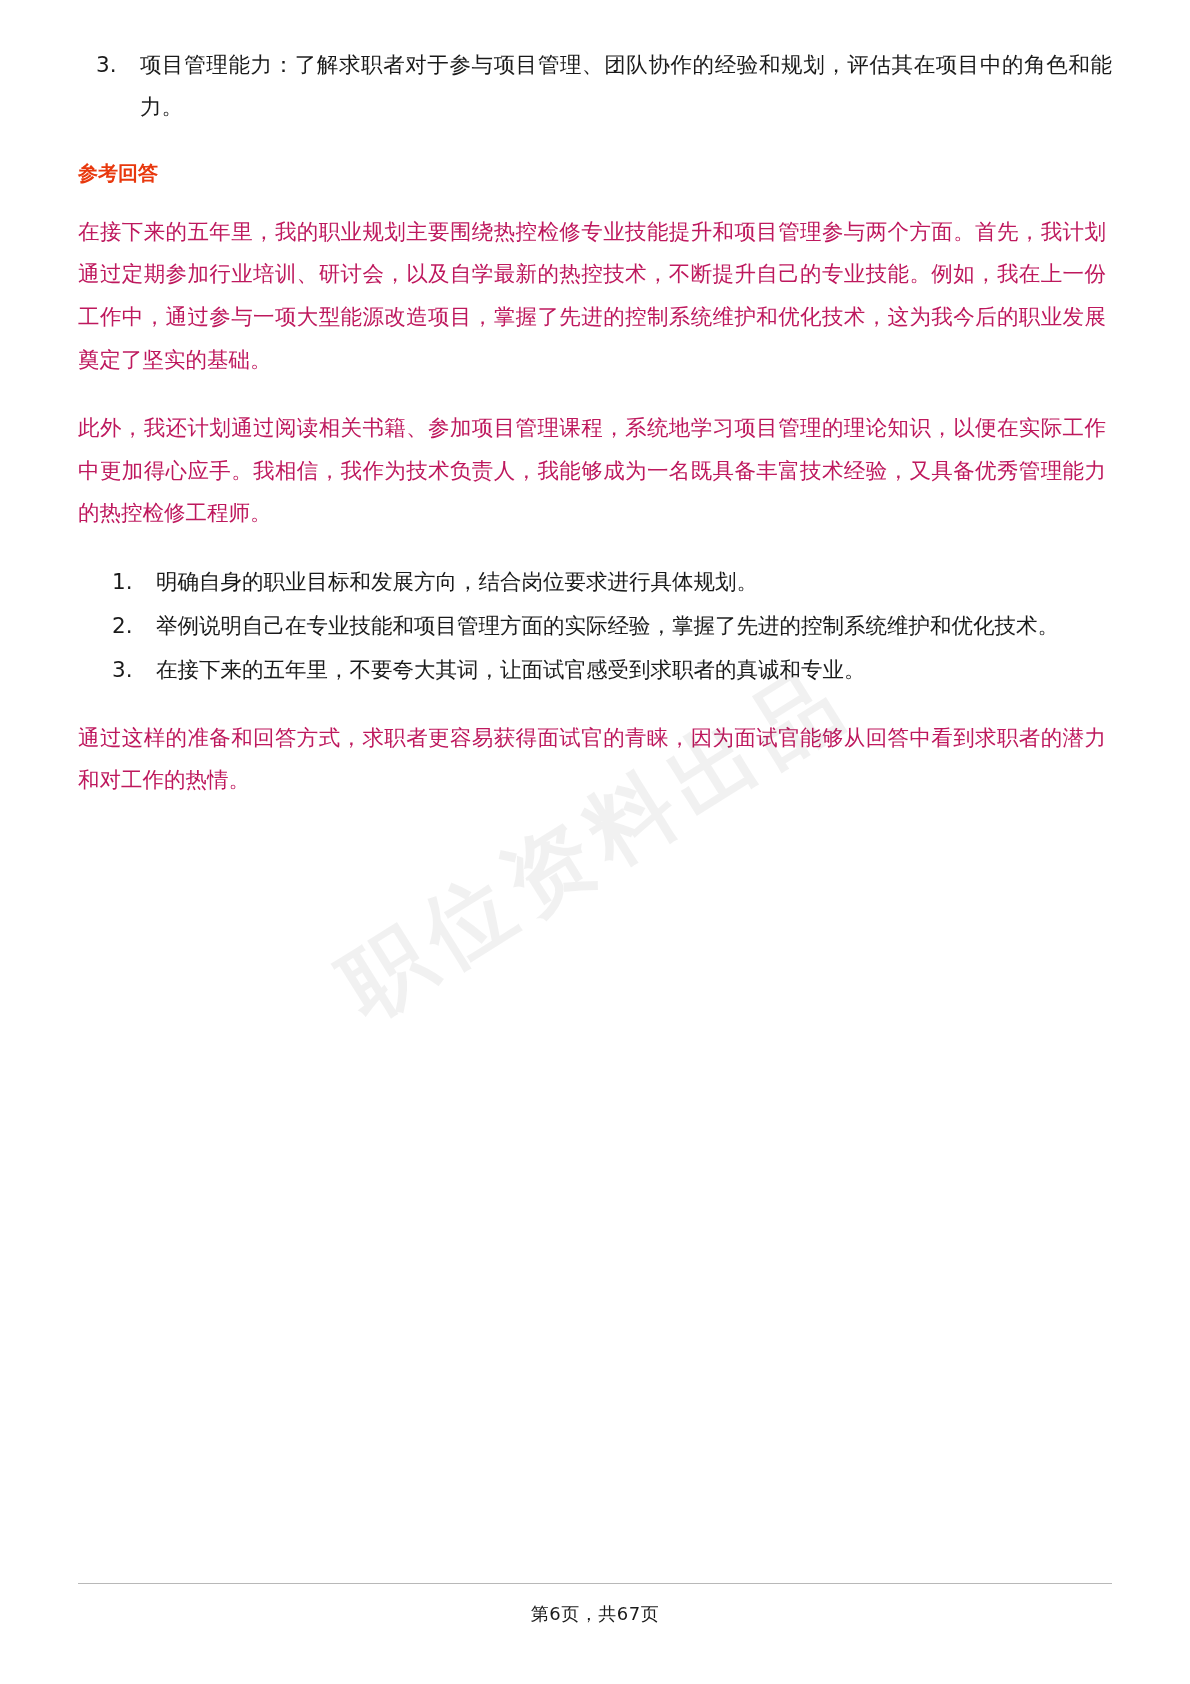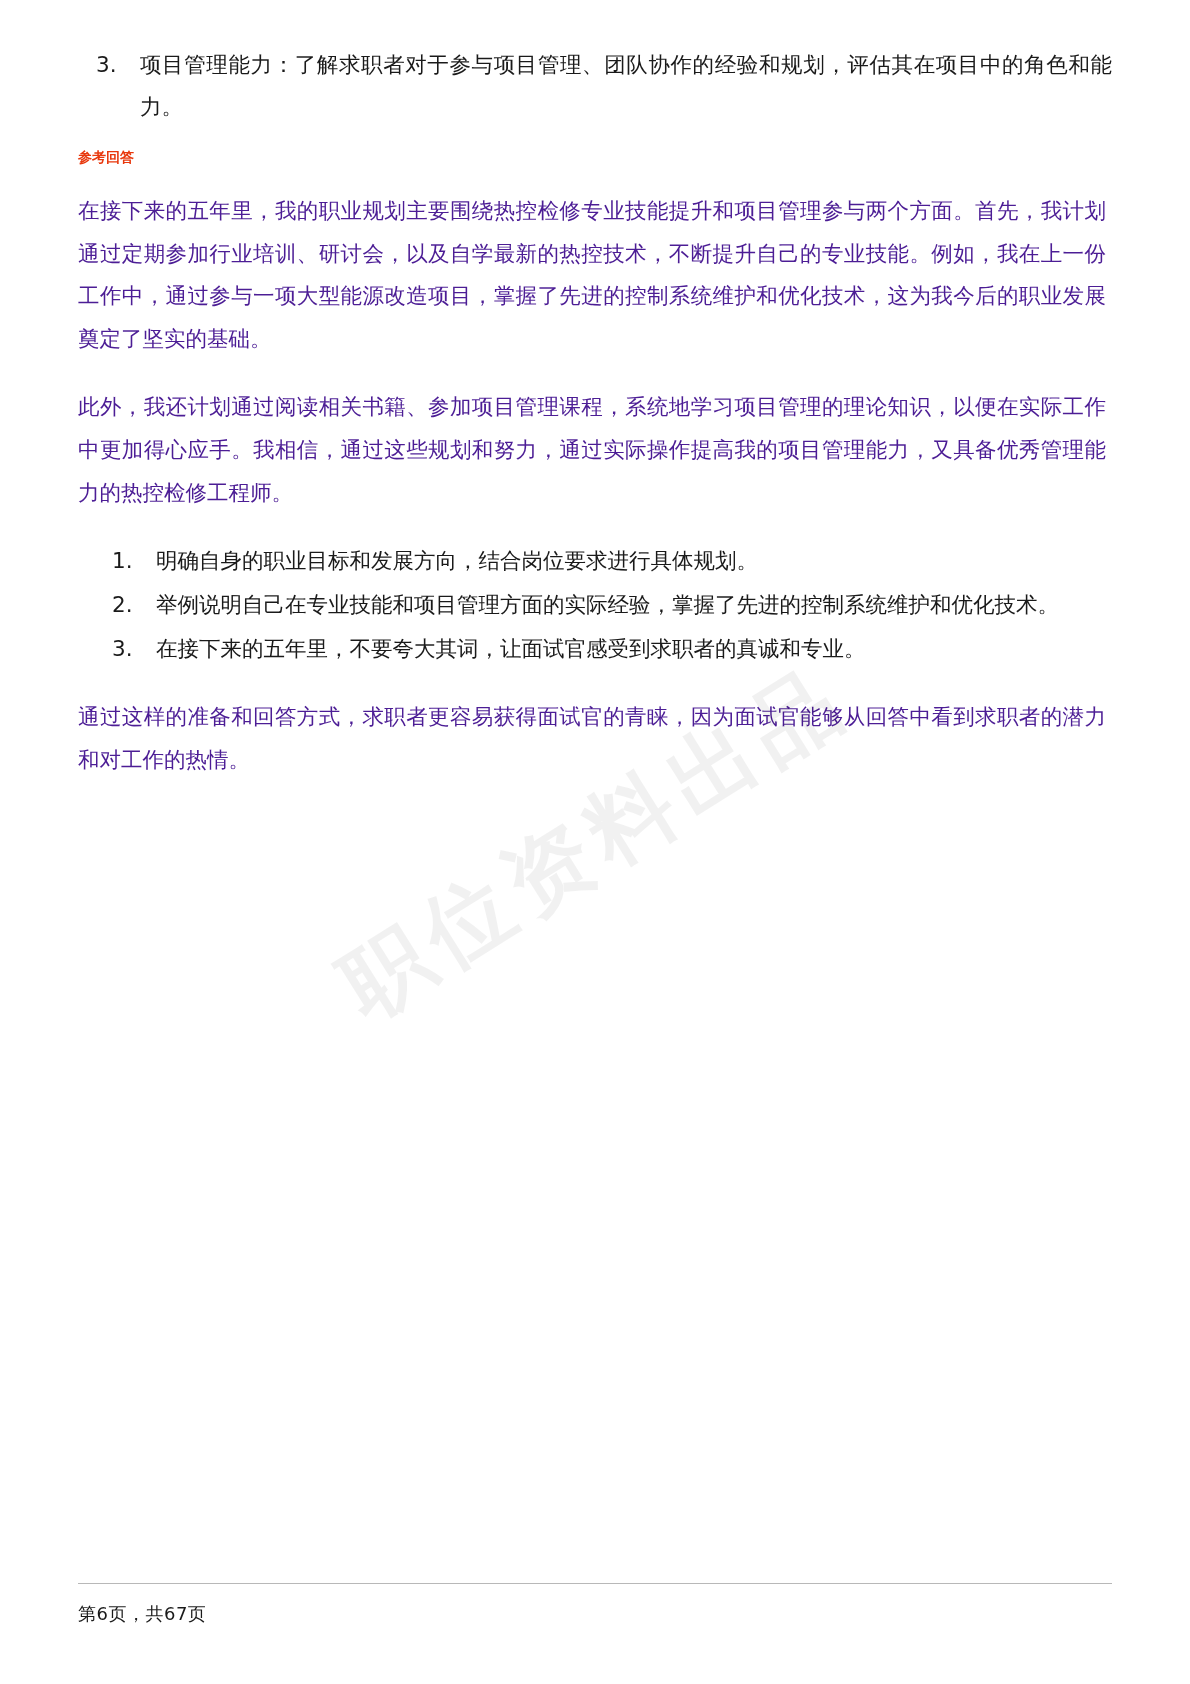--- a/index.html
+++ b/index.html
@@ -59,32 +59,32 @@
     text-align: justify;
     text-justify: inter-ideograph;
   }
   .ol-top li .num {
     position: absolute;
     left: 18px;
     top: 0;
   }
   .section-title {
     color: #e8380d;
-    font-size: 14px;
+    font-size: 20px;
     font-weight: 700;
-    margin: 18px 0 22px 0;
+    margin: 29px 0 22px 0;
     line-height: 1.6;
   }
   p.para {
     font-size: 21.5px;
     line-height: 1.98;
     margin: 0 6px 26px 0;
     text-align: justify;
     text-justify: inter-ideograph;
-    color: #4c1d95;
+    color: #be185d;
   }
   p.para:last-of-type {
     margin-bottom: 0;
   }
   .tips-list {
     margin: 4px 0 26px 0;
     padding: 0;
     list-style: none;
   }
   .tips-list li {
@@ -106,21 +106,21 @@
     left: 78px;
     right: 78px;
     bottom: 58px;
     z-index: 3;
   }
   .footer-rule {
     border-top: 1px solid #b8b8b8;
     margin-bottom: 18px;
   }
   .footer-text {
-    text-align: left;
+    text-align: center;
     font-size: 18px;
     color: #1a1a1a;
     letter-spacing: 0.5px;
   }
 </style>
 </head>
 <body>
 
 <div class="page">
 
@@ -133,21 +133,21 @@
     <ul class="ol-top">
       <li>
         <span class="num">3.</span>
         <span>项目管理能力：了解求职者对于参与项目管理、团队协作的经验和规划，评估其在项目中的角色和能力。</span>
       </li>
     </ul>
 
     <div class="section-title">参考回答</div>
 
     <p class="para">在接下来的五年里，我的职业规划主要围绕热控检修专业技能提升和项目管理参与两个方面。首先，我计划通过定期参加行业培训、研讨会，以及自学最新的热控技术，不断提升自己的专业技能。例如，我在上一份工作中，通过参与一项大型能源改造项目，掌握了先进的控制系统维护和优化技术，这为我今后的职业发展奠定了坚实的基础。</p>
-    <p class="para">此外，我还计划通过阅读相关书籍、参加项目管理课程，系统地学习项目管理的理论知识，以便在实际工作中更加得心应手。我相信，通过这些规划和努力，通过实际操作提高我的项目管理能力，又具备优秀管理能力的热控检修工程师。</p>
+    <p class="para">此外，我还计划通过阅读相关书籍、参加项目管理课程，系统地学习项目管理的理论知识，以便在实际工作中更加得心应手。我相信，我作为技术负责人，我能够成为一名既具备丰富技术经验，又具备优秀管理能力的热控检修工程师。</p>
 
     <ul class="tips-list">
       <li>
         <span class="num">1.</span>
         <span>明确自身的职业目标和发展方向，结合岗位要求进行具体规划。</span>
       </li>
       <li>
         <span class="num">2.</span>
         <span>举例说明自己在专业技能和项目管理方面的实际经验，掌握了先进的控制系统维护和优化技术。</span>
       </li>

